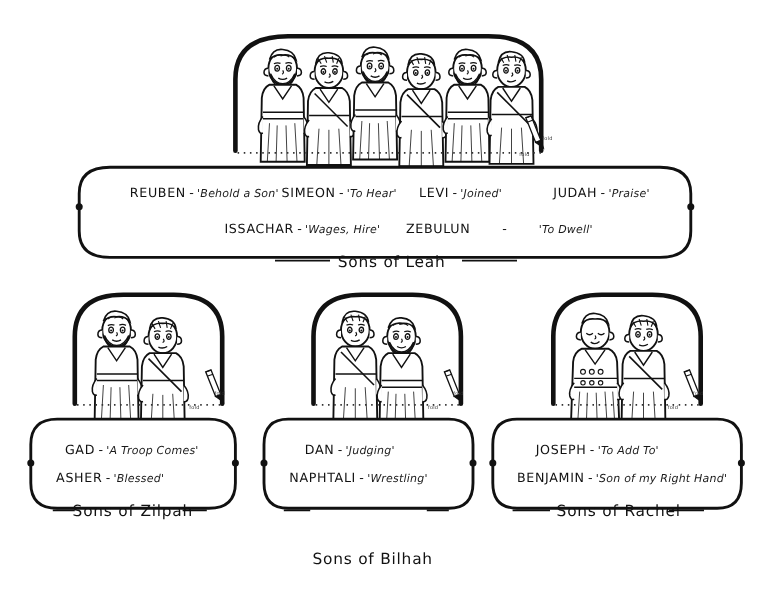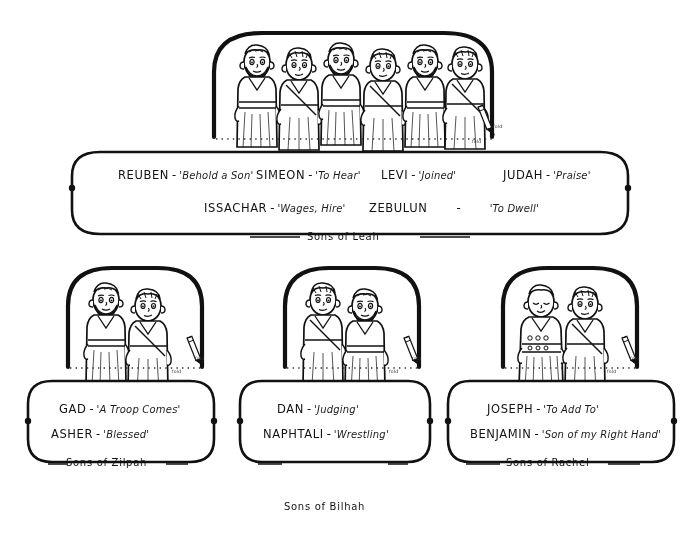--- a/index.html
+++ b/index.html
@@ -24,21 +24,21 @@
     font-family:"DejaVu Sans", sans-serif;
     font-size:10px;
     font-style:italic;
     letter-spacing:.2px;
     color:#1a1a1a;
   }
   .dash{font-size:11.5px;letter-spacing:0;}
   .group-caption{
     position:absolute;
     font-family:"DejaVu Sans", sans-serif;
-    font-size:10px;
+    font-size:14px;
     letter-spacing:.7px;
     color:#121212;
     white-space:nowrap;
   }
   .fold-label{
     position:absolute;
     font-family:"DejaVu Sans", sans-serif;
     font-size:4.6px;
     letter-spacing:.2px;
     color:#333;

